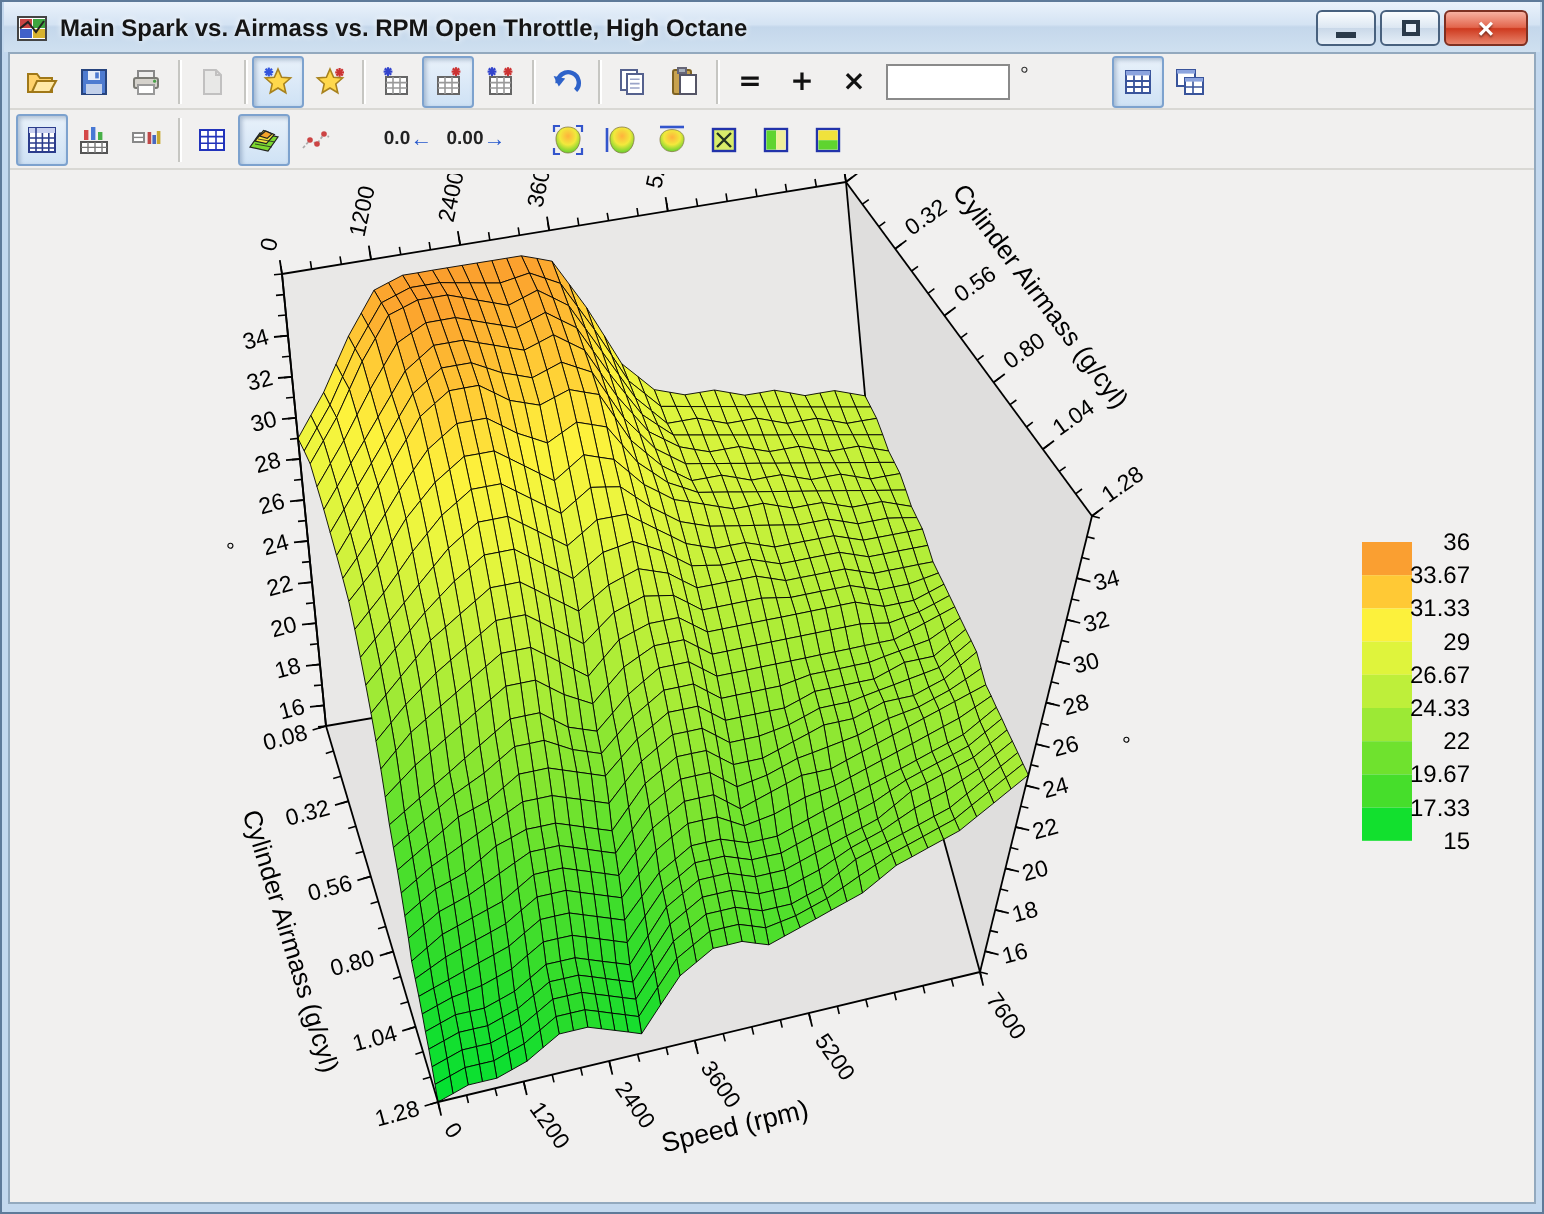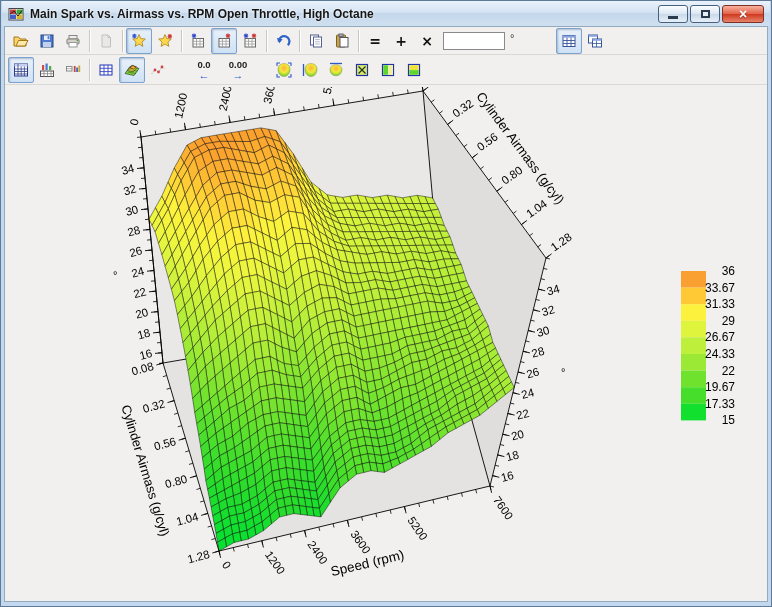--- a/index.html
+++ b/index.html
@@ -21,21 +21,21 @@
   .toolbar.row2{height:30px;box-sizing:border-box;}
   .tbtn{width:24px;height:24px;display:flex;align-items:center;justify-content:center;border:1px solid transparent;border-radius:2px;flex:0 0 auto;}
   .tbtn.pressed{border:1px solid #7DA2CE;background:linear-gradient(#E8F1FA,#CFE2F5);box-shadow:inset 1px 1px 2px rgba(60,90,130,.35);}
   .tbtn.disabled{opacity:.55;filter:grayscale(1);}
   .tbtn svg{display:block;}
   .tsep{width:1px;height:22px;background:#C6C6C2;box-shadow:1px 0 0 #fff;margin:0 3px;flex:0 0 auto;}
   .tgap{flex:0 0 auto;}
   .tlabel{font-size:11px;color:#333;padding:0 2px 6px 2px;}
   .glyphbtn{font-size:14px;font-weight:bold;color:#111;font-family:"DejaVu Sans",sans-serif;}
   .tinput{width:62px;height:18px;border:1px solid #8A8A8A;background:#fff;font-size:11px;padding:0 3px;margin:0 3px;box-sizing:border-box;}
-  .decbtn{width:32px;height:24px;display:flex;flex-direction:column;align-items:center;justify-content:center;border:1px solid transparent;border-radius:2px;flex:0 0 auto;}
+  .decbtn{width:32px;height:24px;display:flex;align-items:center;justify-content:center;border:1px solid transparent;border-radius:2px;flex:0 0 auto;}
   .dectop{font-size:9.5px;font-weight:bold;color:#222;line-height:10px;}
   .decarrow{font-size:11px;color:#2255CC;line-height:10px;font-weight:bold;}
   .plotwrap{position:absolute;left:0;top:60px;width:762px;height:514px;}
   .plotwrap svg text{font-family:"Liberation Sans",sans-serif;}
 </style>
 </head>
 <body>
 
 <div class="window">
   <div class="titlebar">

